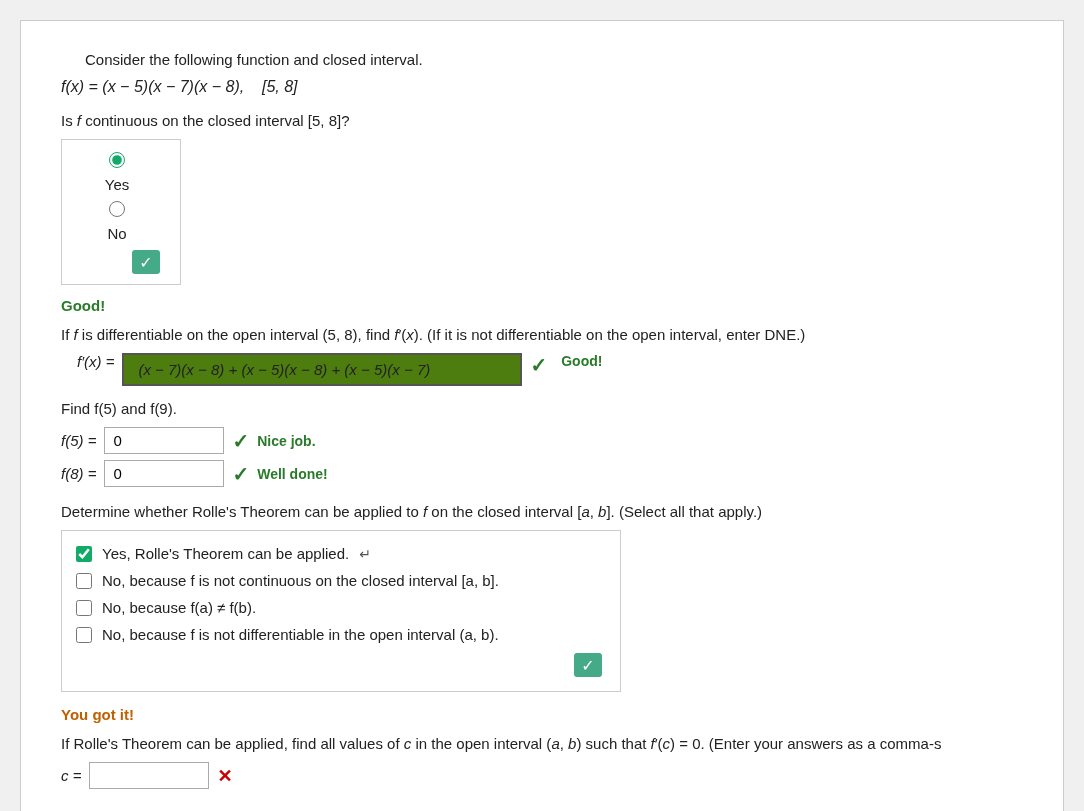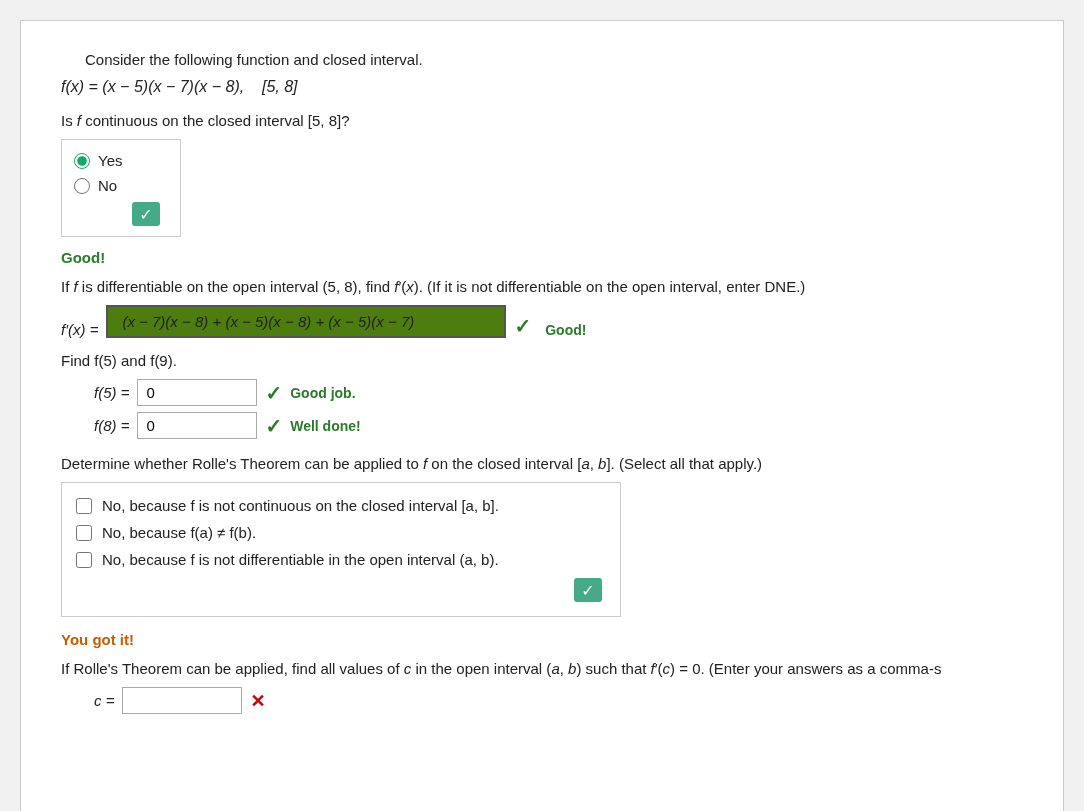--- a/index.html
+++ b/index.html
@@ -40,20 +40,21 @@
       padding: 12px 20px 10px 12px;
       margin-bottom: 6px;
       min-width: 120px;
     }
     .radio-option {
       display: flex;
       align-items: center;
       margin-bottom: 8px;
       gap: 8px;
       font-size: 15px;
+      flex-direction: column;
     }
     .radio-option input[type="radio"] {
       width: 16px;
       height: 16px;
       accent-color: #1a6;
     }
     .check-btn {
       display: flex;
       justify-content: flex-end;
       margin-top: 6px;
@@ -81,23 +82,23 @@
       color: #c06000;
       font-weight: bold;
       margin: 6px 0 10px 0;
       font-size: 15px;
     }
     .derivative-section {
       margin: 10px 0;
     }
     .derivative-row {
       display: flex;
-      align-items: flex-end;
+      align-items: flex-start;
       gap: 8px;
-      margin: 6px 0;
+      margin: 6px 16px;
     }
     .derivative-box {
       border: 2px solid #555;
       padding: 6px 14px;
       font-size: 15px;
       font-style: italic;
       background: #4d7c0f;
       min-width: 400px;
     }
     .check-icon {
@@ -117,21 +118,20 @@
     .input-row {
       display: flex;
       align-items: center;
       gap: 8px;
       margin: 6px 0;
     }
     .input-label {
       font-size: 15px;
       font-style: italic;
       white-space: nowrap;
-      margin-left: 33px;
     }
     .answer-input {
       border: 1px solid #aaa;
       padding: 4px 8px;
       font-size: 15px;
       width: 120px;
       background: #fff;
     }
     .nice-job {
       color: #2a7a2a;
@@ -254,39 +254,44 @@
   </div>
 
   
   <div class="find-section">
     <p class="question">Find f(5) and f(9).</p>
 
     <div class="input-row">
       <span class="input-label"><i>f</i>(5) =</span>
       <input type="text" class="answer-input" value="0" style="">
       <span class="check-icon">✓</span>
-      <span class="nice-job">Good job.</span>
+      <span class="nice-job">Nice job.</span>
     </div>
 
     <div class="input-row">
       <span class="input-label"><i>f</i>(8) =</span>
       <input type="text" class="answer-input" value="0" style="">
       <span class="check-icon">✓</span>
       <span class="well-done">Well done!</span>
     </div>
   </div>
 
   
   <div class="determine-section">
     <p class="question">
       Determine whether Rolle's Theorem can be applied to <i>f</i> on the closed interval [<i>a</i>, <i>b</i>]. (Select all that apply.)
     </p>
 
     <div class="checkbox-group">
       <div class="checkbox-option">
+        <input type="checkbox" id="cb1" checked="" style="">
+        <label for="cb1">Yes, Rolle's Theorem can be applied.</label>
+        <span style="font-size:14px; color:#555;">↵</span>
+      </div>
+      <div class="checkbox-option">
         <input type="checkbox" id="cb2" style="">
         <label for="cb2">No, because f is not continuous on the closed interval [a, b].</label>
       </div>
       <div class="checkbox-option">
         <input type="checkbox" id="cb4" style="">
         <label for="cb4">No, because f(a) ≠ f(b).</label>
       </div>
       <div class="checkbox-option">
         <input type="checkbox" id="cb3" style="">
         <label for="cb3">No, because f is not differentiable in the open interval (a, b).</label>

